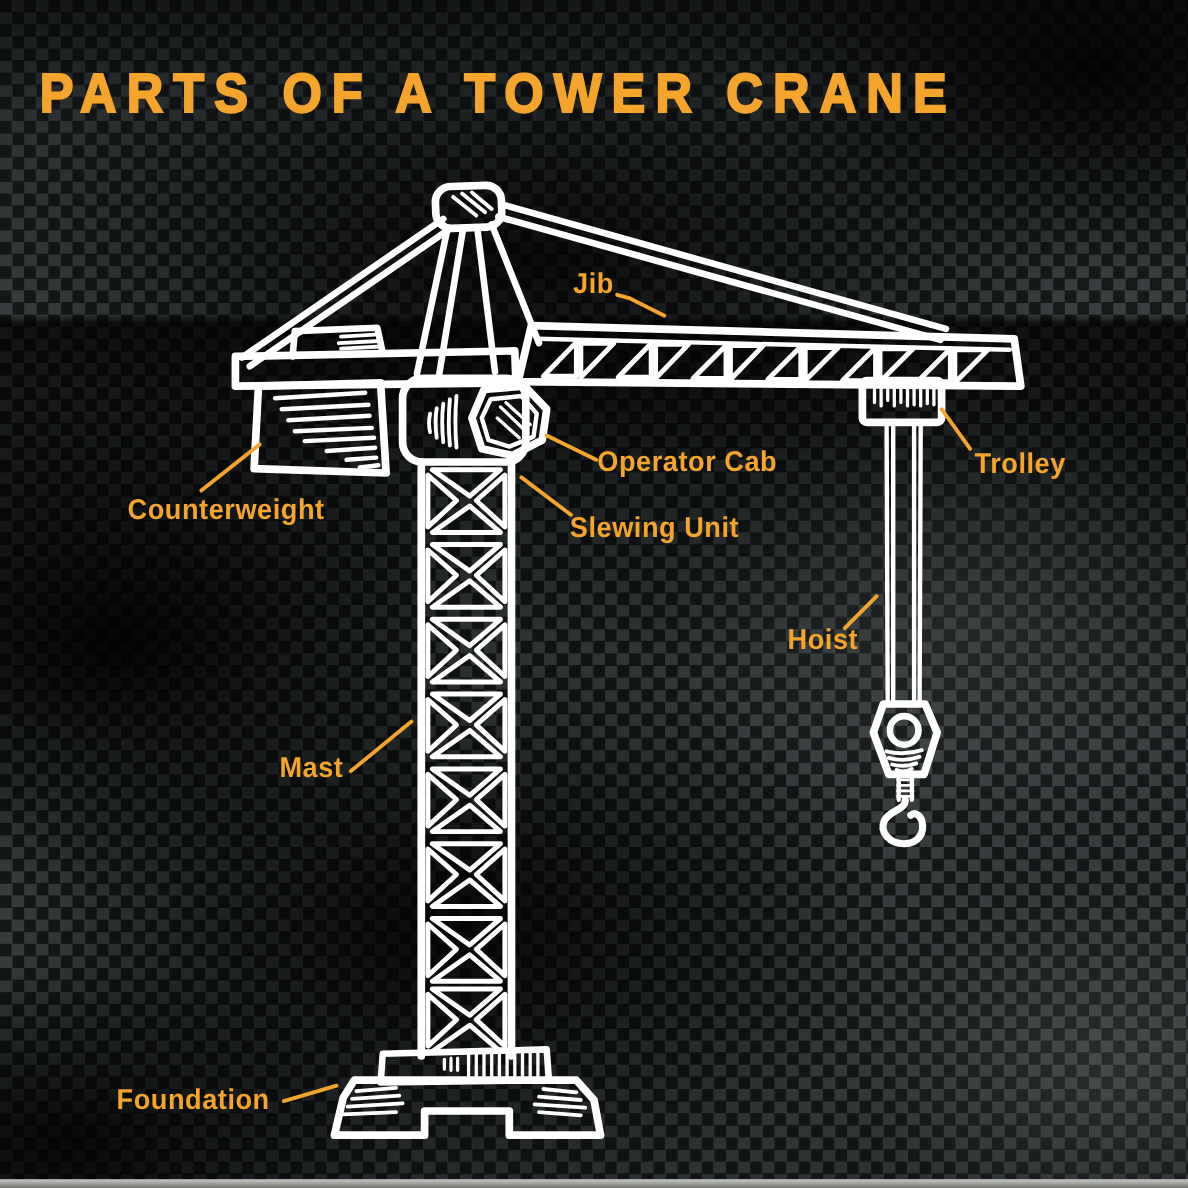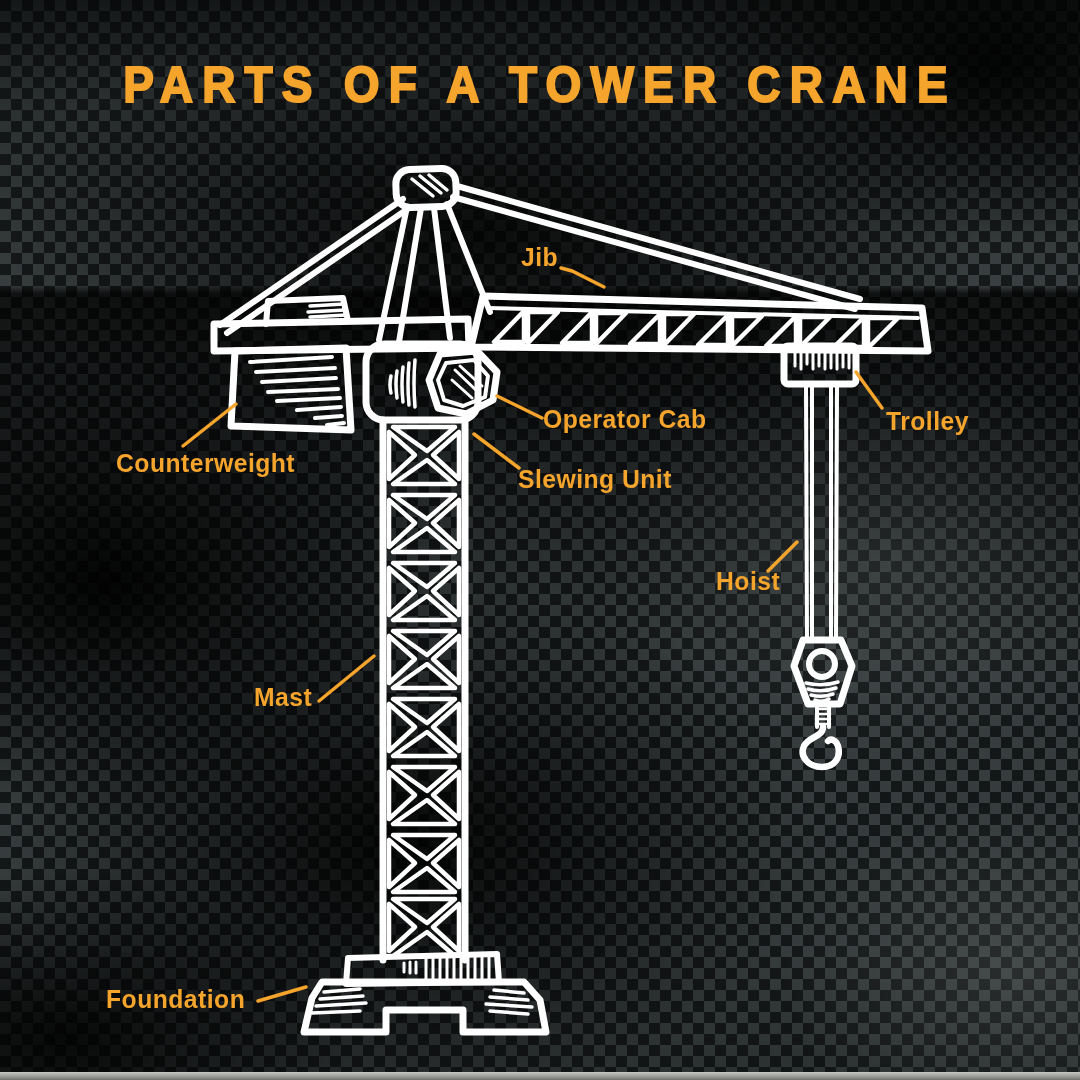--- a/index.html
+++ b/index.html
@@ -28,21 +28,21 @@
         rgba(4,5,5,0.80) 0%, rgba(10,12,12,0.58) 9%,
         rgba(10,12,12,0.38) 26.4%, rgba(0,0,0,0.80) 27.2%,
         rgba(2,3,3,0.62) 44%, rgba(4,6,6,0.38) 62%,
         rgba(6,8,8,0.42) 88%, rgba(8,10,10,0.55) 100%);
   }
   .bottom-strip{
     position:absolute;left:0;right:0;bottom:0;height:8px;
     background:linear-gradient(180deg,#c7c8c4 0%,#9a9c98 55%,#6f716d 100%);
   }
   
-  .title-wrap{position:absolute;top:56px;left:0;right:0;display:flex;justify-content:center;}
+  .title-wrap{position:absolute;top:56px;left:0;right:0;display:flex;justify-content:flex-start;}
   .title{
     color:#F5A42C;font-weight:700;font-size:50px;letter-spacing:10px;
     transform:scaleX(0.92);transform-origin:center;white-space:nowrap;
     -webkit-text-stroke:2px #F5A42C;
   }
   
   svg.draw{position:absolute;inset:0;}
   .w{stroke:#FFFFFF;fill:none;stroke-linecap:round;stroke-linejoin:round;}
   .lead{stroke:#F5A42C;stroke-width:3.5;fill:none;stroke-linecap:round;}
   

